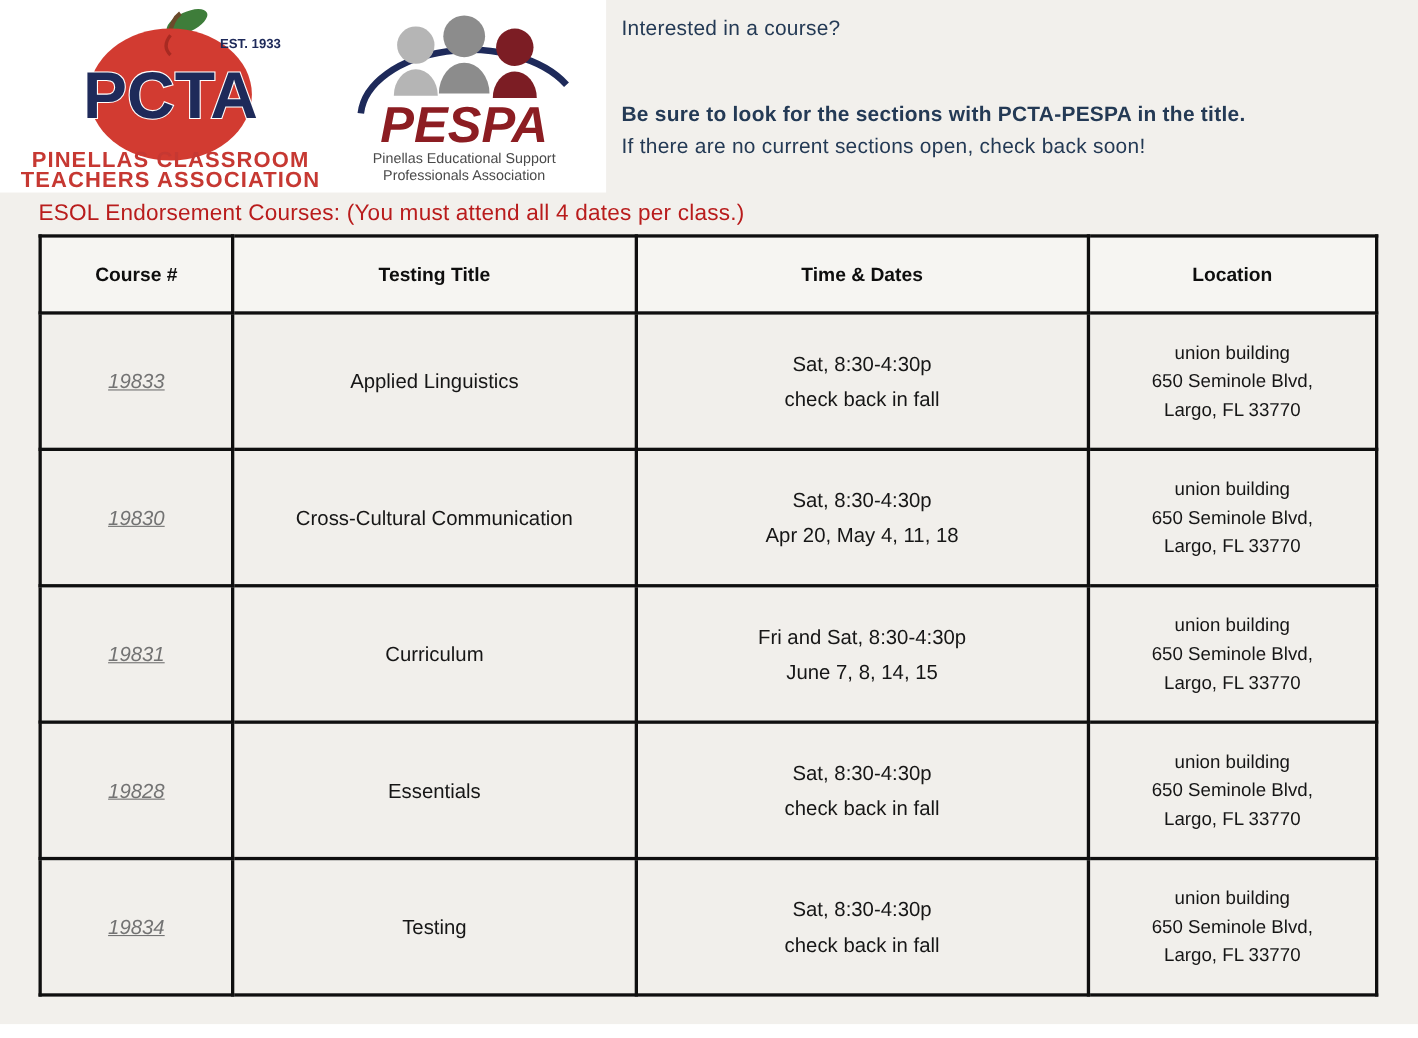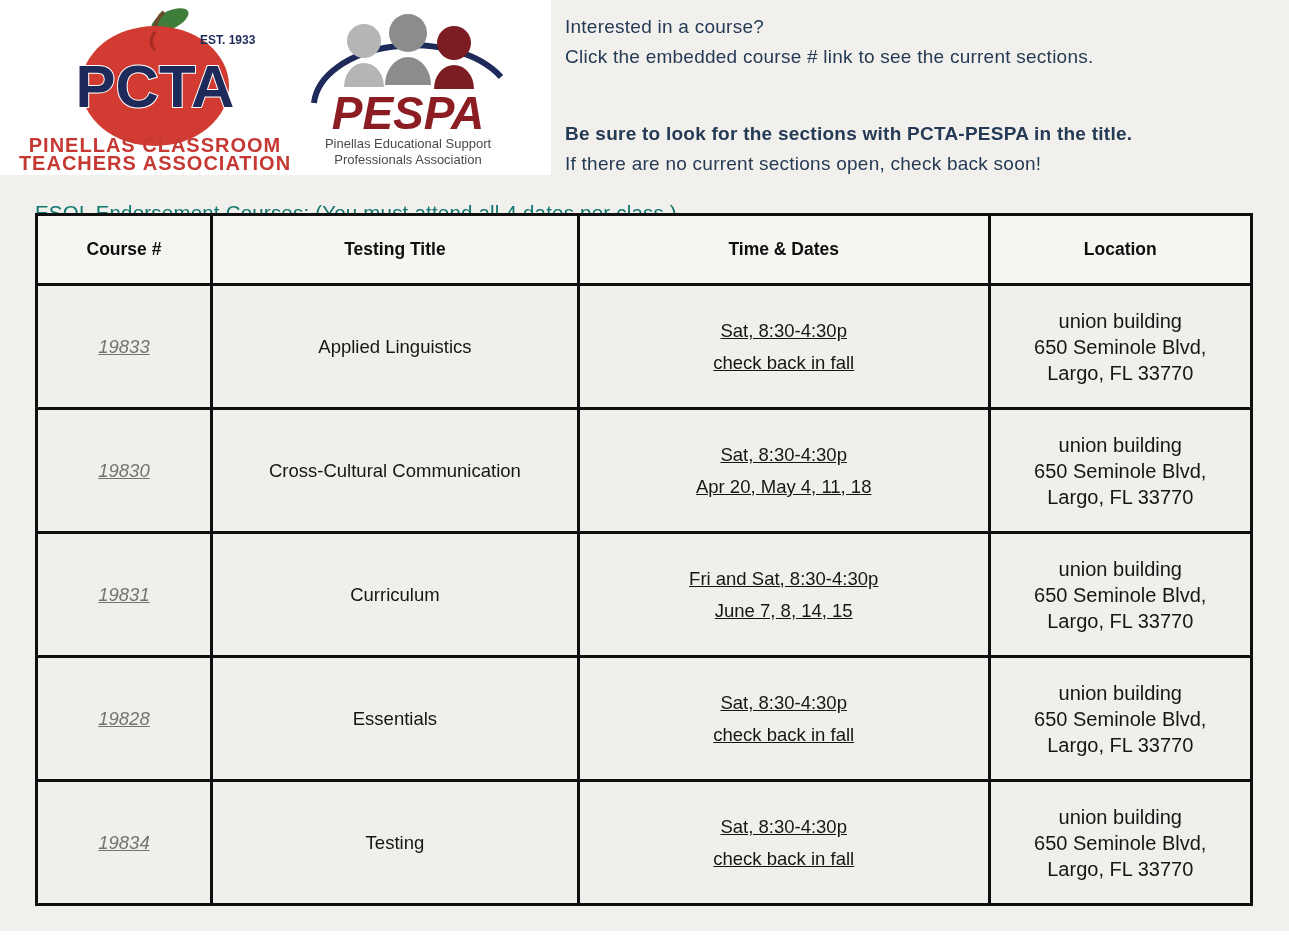--- a/index.html
+++ b/index.html
@@ -10,36 +10,36 @@
     position:relative;
     overflow:hidden;
     color:#161616;
   }
   .logo-box {
     position:absolute; left:0; top:0;
     width:551px; height:175px;
     background:#ffffff;
     display:flex; align-items:center;
     padding:2px 6px 2px 18px;
+    gap:14px;
   }
   .intro {
     position:absolute; left:565px; top:12px;
     width:700px;
     color:#243a55;
     font-size:19px;
     line-height:29.5px;
     letter-spacing:0.25px;
   }
   .intro .bold { font-weight:bold;margin-top:48px; }
   .section-heading {
     position:absolute; left:35px; top:182px;
-    color:#0f766e;
+    color:#b91c1c;
     font-size:20.5px;
     letter-spacing:0.2px;
-    margin-top:19px;
   }
   table.courses {
     position:absolute; left:35px; top:213px;
     width:1218px;
     border-collapse:collapse;
     table-layout:fixed;
   }
   table.courses th, table.courses td {
     border:3px solid #0f0f0f;
     text-align:center;
@@ -61,22 +61,22 @@
   .col-num   { width:14.4%; }
   .col-title { width:30.2%; }
   .col-time  { width:33.8%; }
   .col-loc   { width:21.6%; }
   a.course-link {
     color:#737373;
     text-decoration:underline;
     cursor:pointer;
     font-style:italic;
   }
-  .time-line { line-height:32px;text-decoration:underline; }
-  .loc-line  { font-size:20px; line-height:26px; }
+  .time-line { line-height:32px; }
+  .loc-line  { font-size:17px; line-height:26px; }
   .footer-strip {
     position:absolute; left:0; bottom:0;
     width:100%; height:13px;
     background:#ffffff;
   }
   .svg-txt { font-family:"Liberation Sans", sans-serif; }
 </style>
 </head>
 <body>
 
@@ -112,21 +112,20 @@
       <path d="M138 82 a20 24 0 0 1 40 0 z" fill="#7c1d24"></path>
     </g>
     <text class="svg-txt" x="112" y="122" text-anchor="middle" font-size="46" font-weight="bold" font-style="italic" fill="#8c1d22" stroke="#ffffff" stroke-width="1.5" paint-order="stroke">PESPA</text>
     <text class="svg-txt" x="112" y="141" text-anchor="middle" font-size="13" fill="#4a4a4a">Pinellas Educational Support</text>
     <text class="svg-txt" x="112" y="157" text-anchor="middle" font-size="13" fill="#4a4a4a">Professionals Association</text>
   </svg>
 </div>
 
 <div class="intro">
   <div>Interested in a course?</div>
-  <div>Click the embedded course # link to see the current sections.</div>
   <div class="bold">Be sure to look for the sections with PCTA-PESPA in the title.</div>
   <div>If there are no current sections open, check back soon!</div>
 </div>
 
 <div class="section-heading">ESOL Endorsement Courses: (You must attend all 4 dates per class.)</div>
 
 <table class="courses">
   <colgroup>
     <col class="col-num">
       <col class="col-title">

